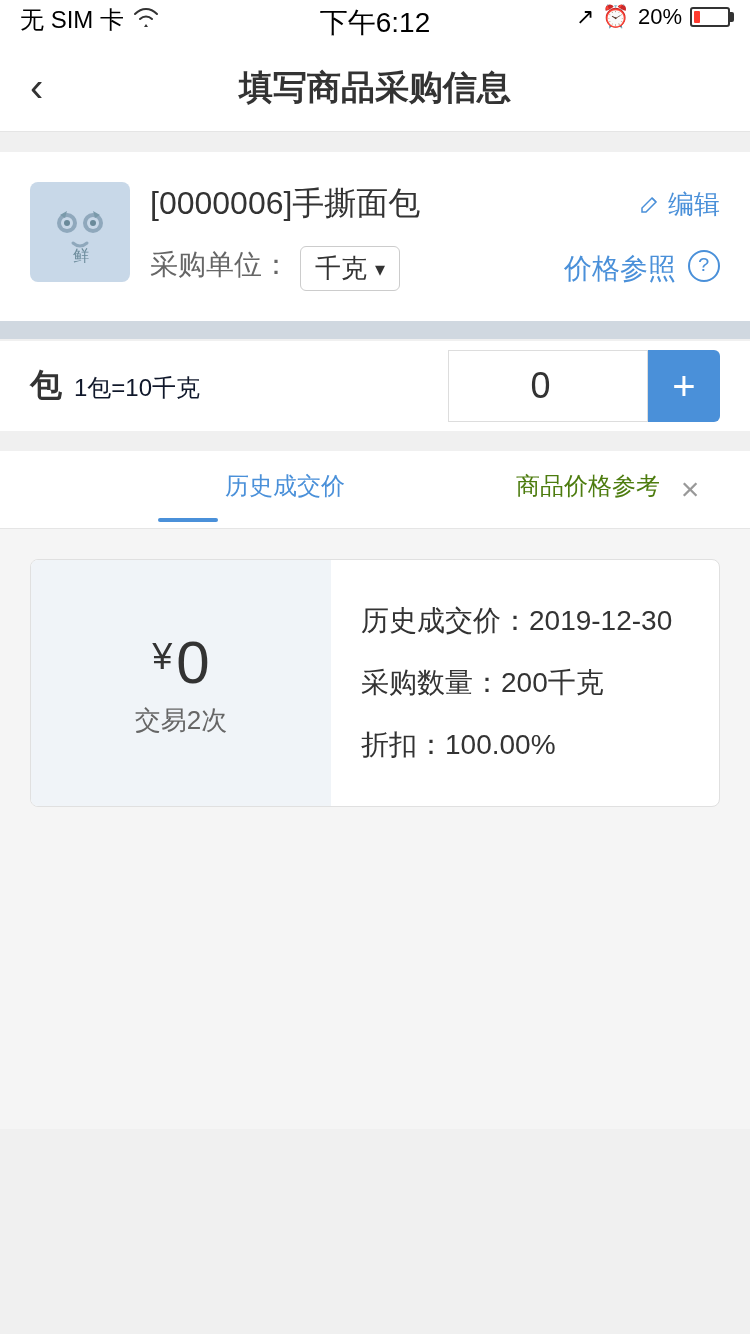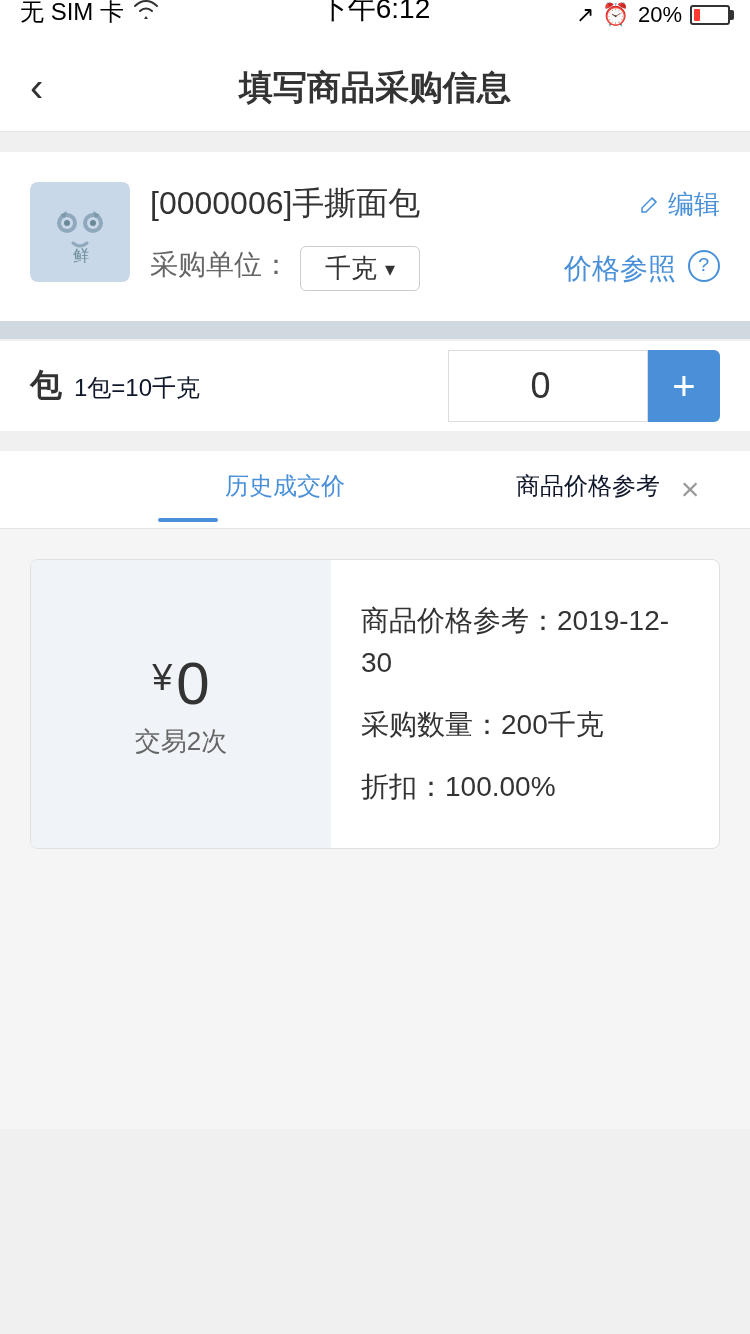--- a/index.html
+++ b/index.html
@@ -10,23 +10,23 @@
       font-family: -apple-system, "PingFang SC", "Helvetica Neue", Arial, sans-serif;
       background: #f0f0f0;
       font-size: 28px;
     }
 
     
     .status-bar {
       height: 44px;
       background: #fff;
       display: flex;
-      align-items: flex-end;
+      align-items: flex-start;
       justify-content: space-between;
-      padding: 16px 20px;
+      padding: 4px 20px;
       font-size: 26px;
       font-weight: 500;
     }
     .status-left {
       display: flex;
       align-items: center;
       gap: 8px;
       font-size: 24px;
     }
     .status-center {
@@ -152,21 +152,21 @@
       color: #666;
       display: flex;
       align-items: flex-start;
       gap: 10px;
     }
     .unit-select {
       display: inline-flex;
       align-items: center;
       border: 1px solid #ccc;
       border-radius: 6px;
-      padding: 4px 24px;
+      padding: 4px 14px;
       font-size: 26px;
       color: #333;
       gap: 8px;
       cursor: pointer;
     }
     .price-ref {
       font-size: 28px;
       color: #4a90d9;
       display: flex;
       gap: 12px;
@@ -241,21 +241,21 @@
       text-align: right;
       padding: 12px 0 20px;
       font-size: 24px;
       cursor: pointer;
       position: relative;
     }
     .tab-item.active {
       color: #4a90d9;
     }
     .tab-item.inactive {
-      color: #0f172a;
+      color: #4d7c0f;
       font-family: Liberation Mono, monospace;
     }
     .tab-underline {
       position: absolute;
       bottom: 0;
       left: 50%;
       transform: translateX(-50%);
       width: 60px;
       height: 4px;
       background: #4a90d9;
@@ -430,21 +430,21 @@
   <div class="price-card">
     <div class="price-left">
       <div class="price-amount">
         <span class="price-currency">¥</span>
         <span>0</span>
       </div>
       <div class="price-count">交易2次</div>
     </div>
     <div class="price-right">
       <div class="price-detail-item">
-        <span>商品价格参考：</span><span>2019-12-30</span>
+        <span>历史成交价：</span><span>2019-12-30</span>
       </div>
       <div class="price-detail-item">
         <span>采购数量：</span><span>200千克</span>
       </div>
       <div class="price-detail-item">
         <span>折扣：</span><span>100.00%</span>
       </div>
     </div>
   </div>
 </div>

